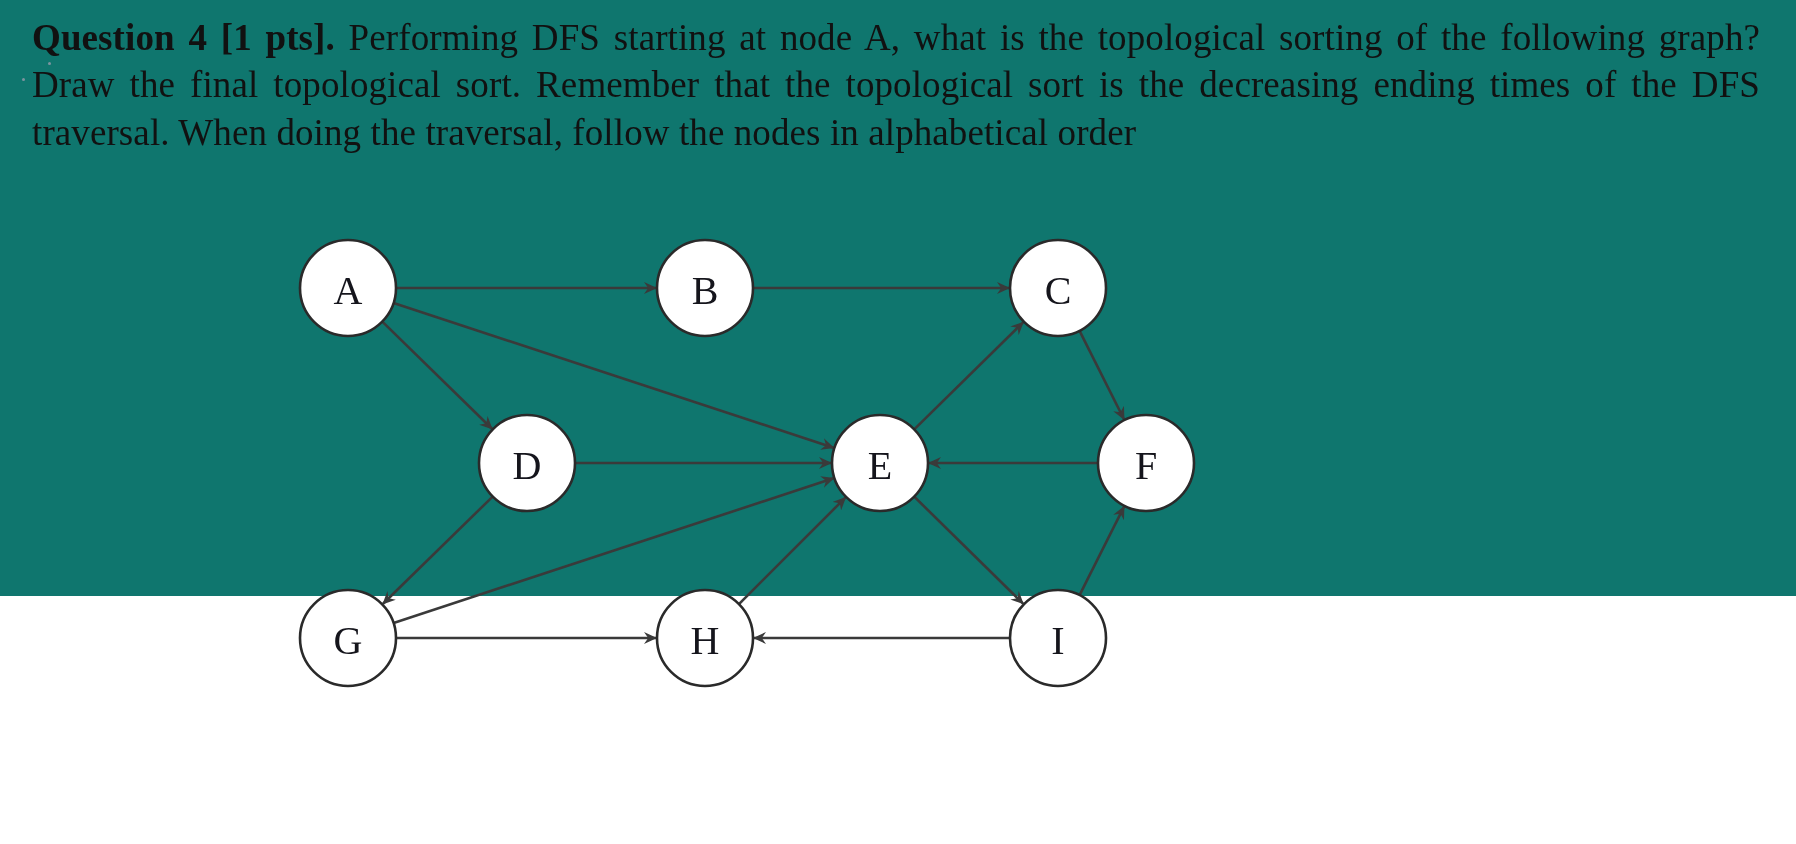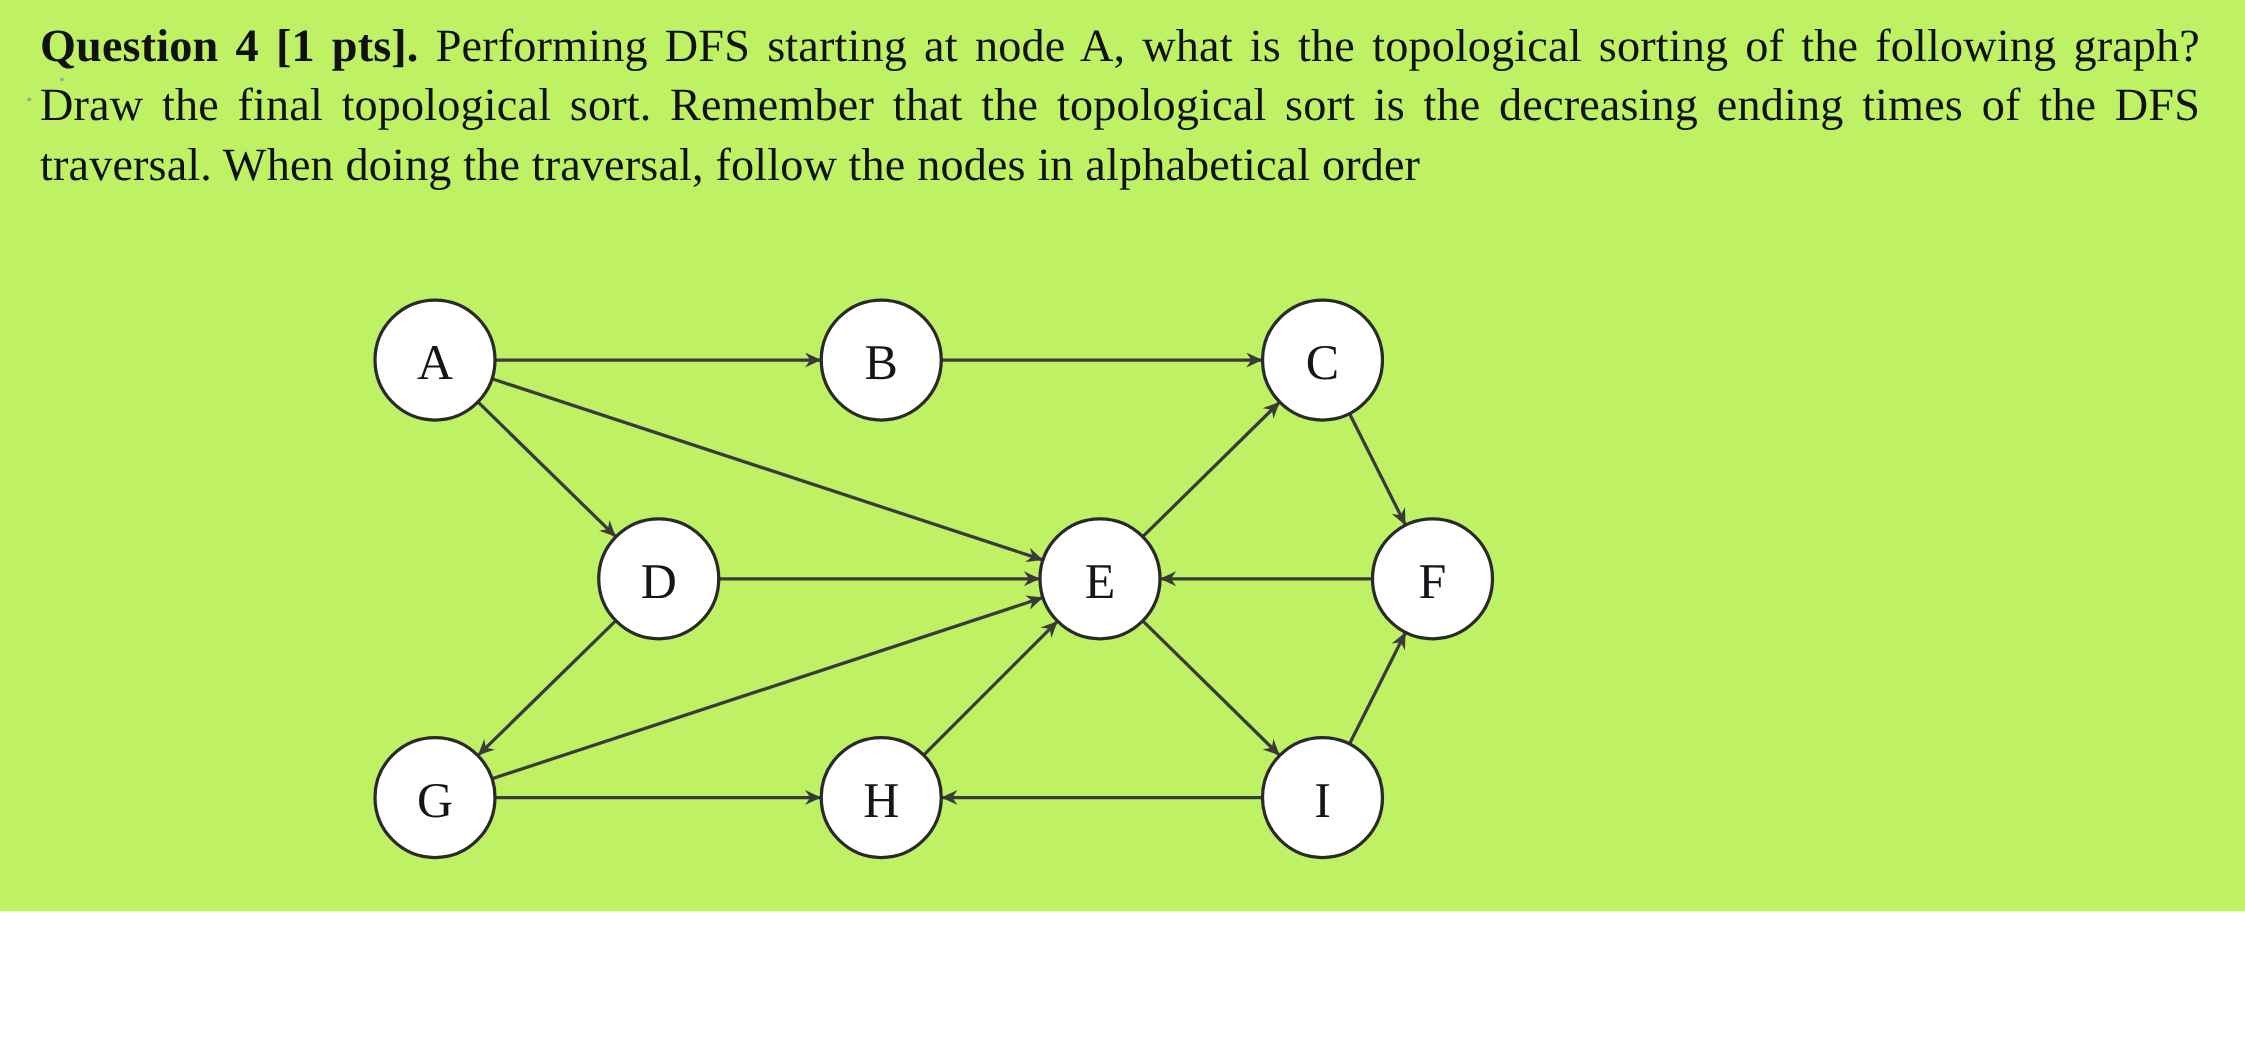--- a/index.html
+++ b/index.html
@@ -11,22 +11,22 @@
   body {
     width: 1796px;
     height: 844px;
     overflow: hidden;
     font-family: "Liberation Serif", "DejaVu Serif", serif;
     color: #111111;
   }
   .page {
     position: relative;
     width: 1796px;
-    height: 729px;
-    background: #bef264;
+    height: 596px;
+    background: #0f766e;
   }
   .question-text {
     position: absolute;
     left: 32px;
     top: 14px;
     width: 1728px;
     font-size: 37px;
     line-height: 1.28;
     text-align: justify;
     text-justify: inter-word;

